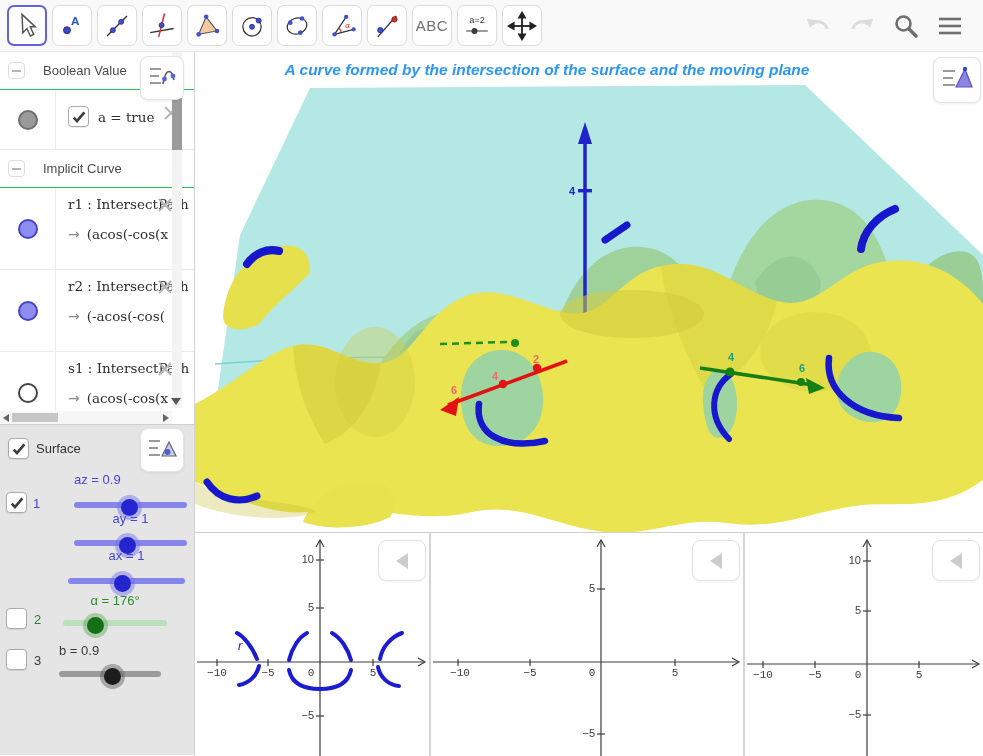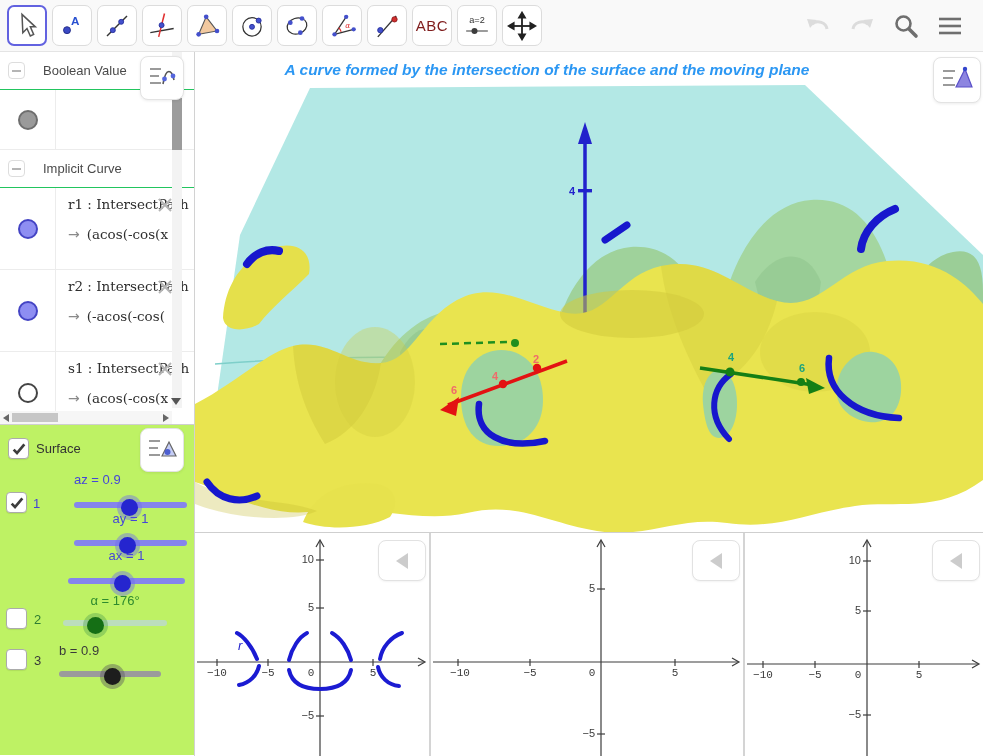--- a/index.html
+++ b/index.html
@@ -44,21 +44,21 @@
   #hscroll { position:absolute; left:0; bottom:0; height:13px; right:22px; background:#f6f6f6; }
   #hthumb { position:absolute; left:12px; top:2px; width:46px; height:9px; background:#c6c6c6; }
   .harrow { position:absolute; top:3px; width:0; height:0; border-top:4px solid transparent; border-bottom:4px solid transparent; }
   #hleft { left:3px; border-right:6px solid #666; }
   #hright { right:3px; border-left:6px solid #666; }
 
   .stylebtn { position:absolute; background:#fff; border:1px solid #e3e3e3; border-radius:8px;
               box-shadow:0 1px 3px rgba(0,0,0,.08); display:flex; align-items:center; justify-content:center; z-index:3; }
 
   
-  #controls { position:relative; width:100%; height:330px; background:#bef264; }
+  #controls { position:relative; width:100%; height:330px; background:#e5e5e5; }
   .ctl-label { position:absolute; font-size:13px; }
   .track { position:absolute; height:6px; border-radius:3px; }
   .knob { position:absolute; width:17px; height:17px; border-radius:50%; margin:-6px 0 0 -9px; }
   .knob.b { background:#2525cf; box-shadow:0 0 0 4px rgba(110,110,235,.45); }
   .knob.g { background:#156f15; box-shadow:0 0 0 4px rgba(80,160,80,.4); }
   .knob.k { background:#1d1d1d; box-shadow:0 0 0 4px rgba(90,90,90,.45); }
 
   
   #view3d { position:absolute; left:195px; top:52px; width:788px; height:480px; background:#fff; overflow:hidden; }
   #title3d { position:absolute; top:9px; left:0; right:84px; text-align:center; font-size:15.5px; font-weight:bold;
@@ -158,21 +158,21 @@
     <div class="tbtn">
       <span>
           <svg width="30" height="30" viewBox="0 0 36 36">
             <line x1="7" y1="31" x2="29" y2="6" stroke="#333" stroke-width="1.6"></line>
             <circle cx="10" cy="23" r="3.2" fill="#4450cc" stroke="#202a9a"></circle>
             <circle cx="27" cy="10" r="3.2" fill="#d03030" stroke="#8a1515"></circle>
           </svg>
         </span>
     </div>
     <div class="tbtn">
-      <span style="font-size:15px; color:#7f1d1d; letter-spacing:.5px;text-align:right;">ABC</span>
+      <span style="font-size:15px; color:#737373; letter-spacing:.5px;text-align:right;">ABC</span>
     </div>
     <div class="tbtn">
       <span>
           <svg width="30" height="30" viewBox="0 0 36 36">
             <text id="sl-a2" x="18" y="14" font-size="11" fill="#333" text-anchor="middle" font-family="Liberation Sans,sans-serif">a=2</text>
             <line x1="5" y1="24" x2="31" y2="24" stroke="#888" stroke-width="2"></line>
             <circle cx="15" cy="24" r="3.6" fill="#3c3c3c"></circle>
           </svg>
         </span>
     </div>
@@ -234,20 +234,34 @@
 
       <div class="sec-head">
         <div class="minus-btn"></div>
         <span class="sec-title">Boolean Value</span>
       </div>
 
       <div class="arow" style="height:60px;">
         <div class="dotcell">
             <div class="vdot gray"></div>
           </div>
+        <div class="rowbody" style="padding-top:16px;">
+          <span style="display:inline-flex; align-items:center; gap:9px;">
+            <span class="chk">
+                <svg width="16" height="16" viewBox="0 0 24 24">
+                  <path d="M4 13 L9 18 L20 5" stroke="#3d3d3d" stroke-width="4" fill="none"></path>
+                </svg>
+              </span>
+            <span class="defline">a = true</span>
+          </span>
+          <span class="xclose" style="top:14px; right:14px;"><svg width="18" height="18" viewBox="0 0 18 18" stroke="#b5b5b5" stroke-width="2">
+                <line x1="3" y1="3" x2="15" y2="15"></line>
+                <line x1="15" y1="3" x2="3" y2="15"></line>
+              </svg></span>
+        </div>
       </div>
 
       <div class="sec-head">
         <div class="minus-btn"></div>
         <span class="sec-title">Implicit Curve</span>
       </div>
 
       <div class="arow" style="height:82px;">
         <div class="dotcell">
             <div class="vdot blue"></div>

